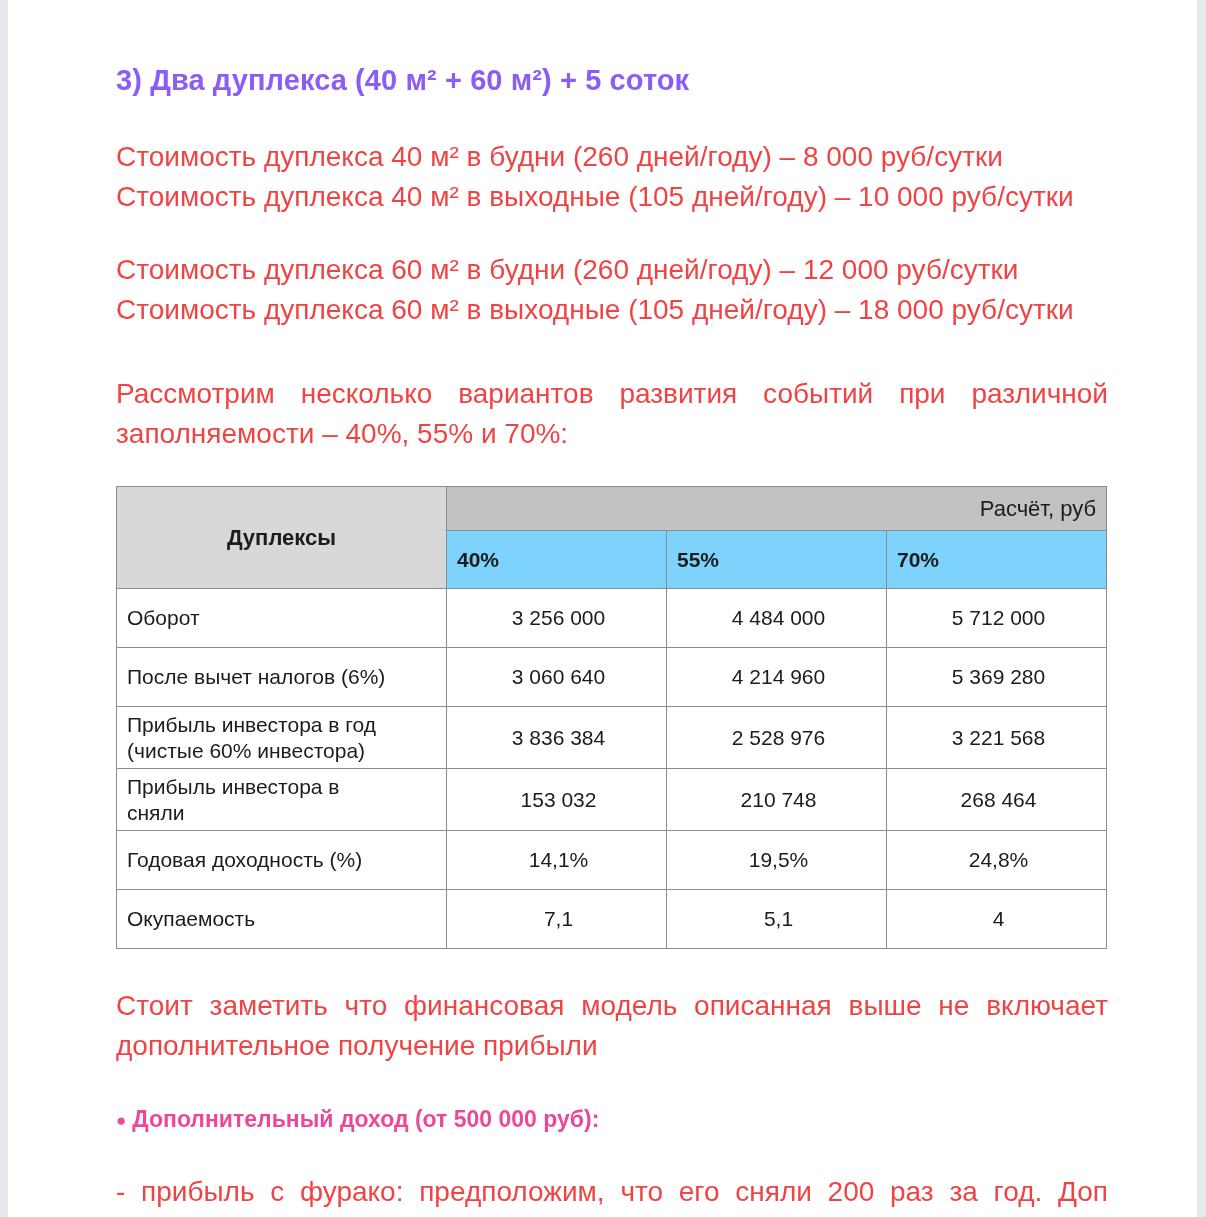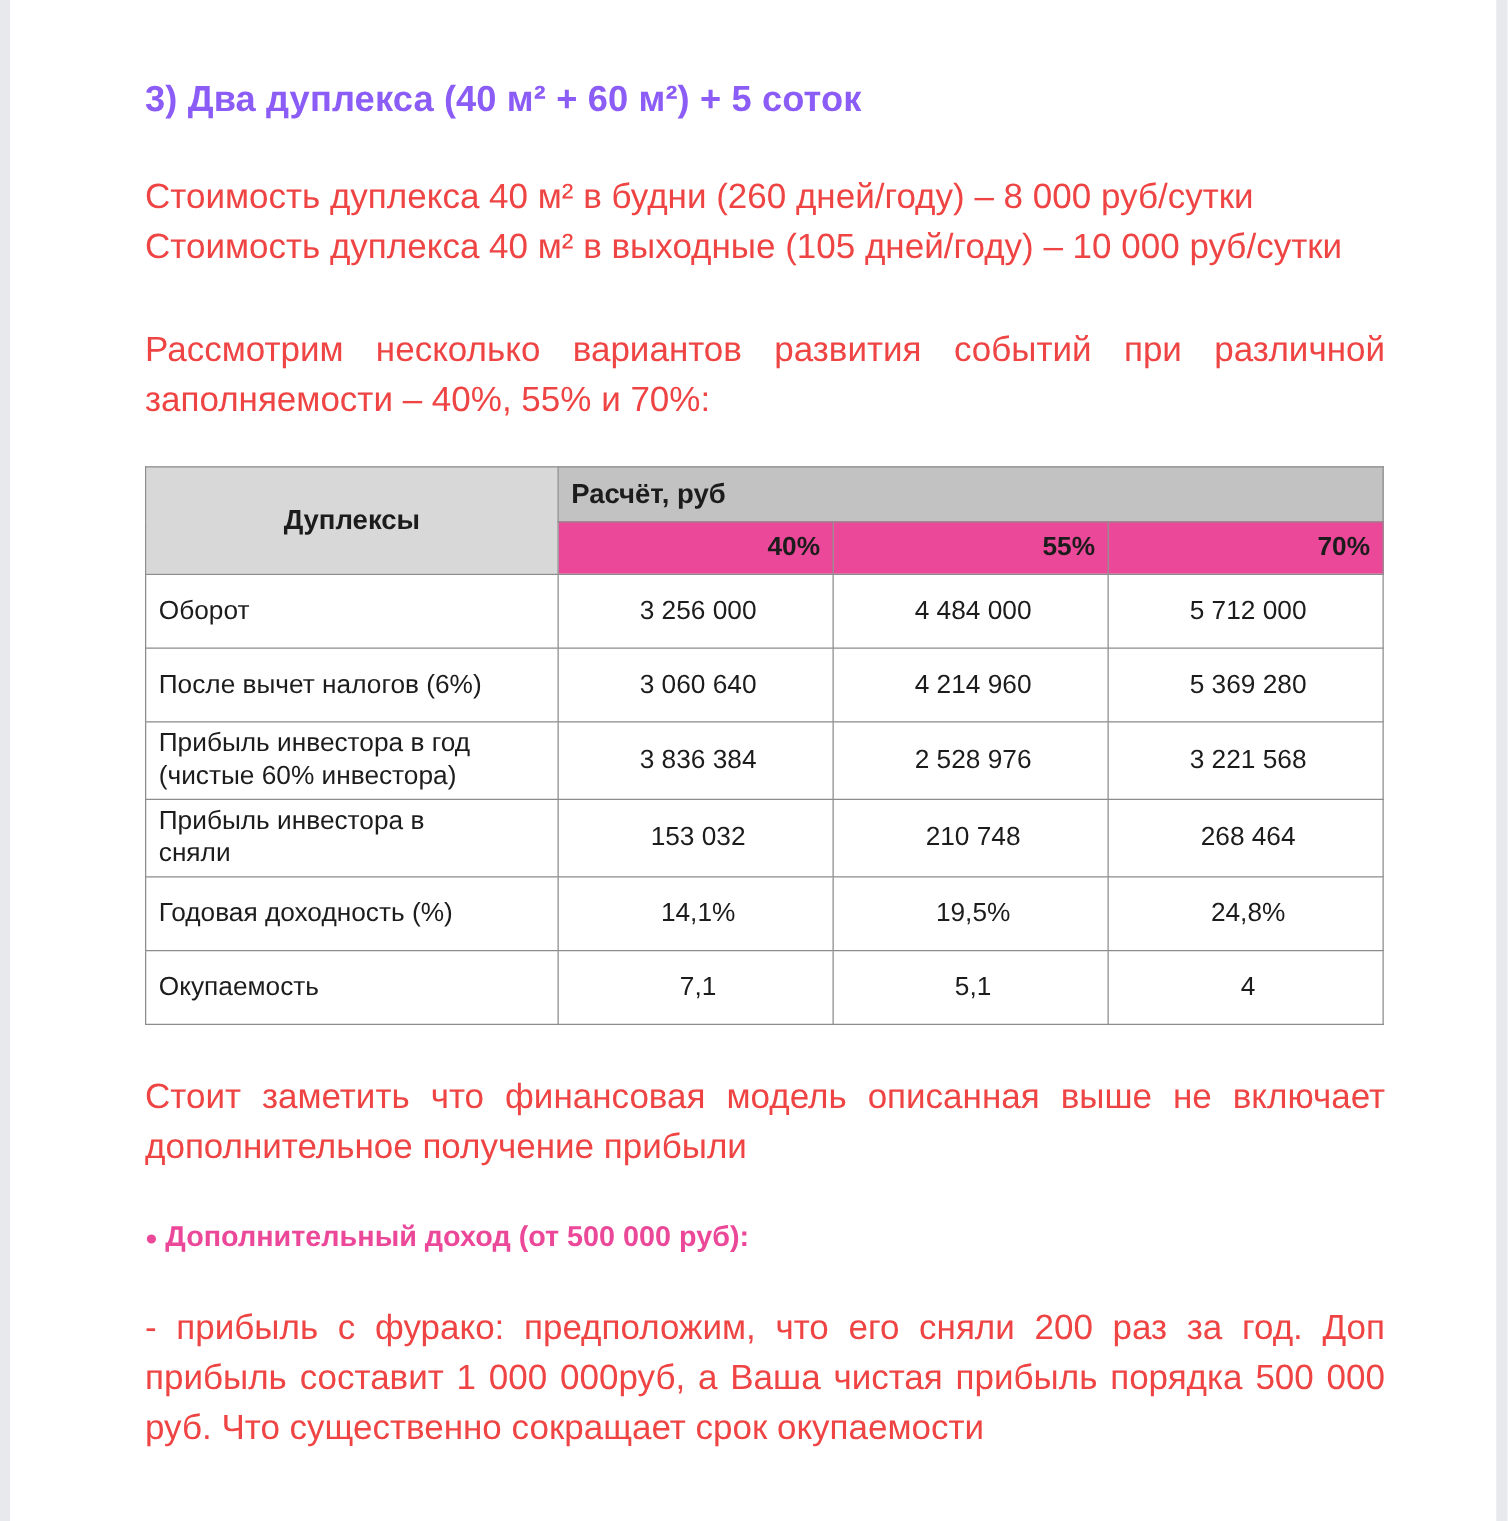--- a/index.html
+++ b/index.html
@@ -79,31 +79,31 @@
   .th-label {
     background: #d8d8d8;
     font-weight: bold;
     font-size: 22px;
     text-align: center;
     vertical-align: middle;
     margin-top: 45px;
   }
   .th-group {
     background: #c2c2c2;
-    font-weight: bold;
+    font-weight: normal;
     font-size: 22px;
+    text-align: right;
+    height: 44px;
+  }
+  .th-pct {
+    background: #7dd3fc;
+    font-weight: bold;
+    font-size: 21px;
     text-align: left;
-    height: 44px;
-  }
-  .th-pct {
-    background: #ec4899;
-    font-weight: bold;
-    font-size: 21px;
-    text-align: right;
-    height: 42px;
+    height: 58px;
   }
   .calc-table tbody td {
     height: 59px;
     vertical-align: middle;
   }
   .calc-table tbody td.row-label {
     text-align: left;
     line-height: 1.25;
   }
   .calc-table tbody td.num {
@@ -134,20 +134,24 @@
 <div class="page">
   <div class="content">
 
     <h1 class="doc-title">3) Два дуплекса (40 м² + 60 м²) + 5 соток</h1>
 
     <div class="para spec-block-1">
       <span class="line">Стоимость дуплекса 40 м² в будни (260 дней/году) – 8 000 руб/сутки</span>
       <span class="line">Стоимость дуплекса 40 м² в выходные (105 дней/году) – 10 000 руб/сутки</span>
     </div>
 
+    <div class="para spec-block-2">
+      <span class="line">Стоимость дуплекса 60 м²  в будни (260 дней/году) – 12 000 руб/сутки</span>
+      <span class="line">Стоимость дуплекса 60 м² в выходные (105 дней/году) – 18 000 руб/сутки</span>
+    </div>
 
     <p class="para justify variants-block">Рассмотрим несколько вариантов развития событий при различной заполняемости – 40%, 55% и 70%:</p>
 
     <table class="calc-table">
       <colgroup>
         <col class="c-label">
         <col class="c-val">
         <col class="c-val">
         <col class="c-val">
       </colgroup>

